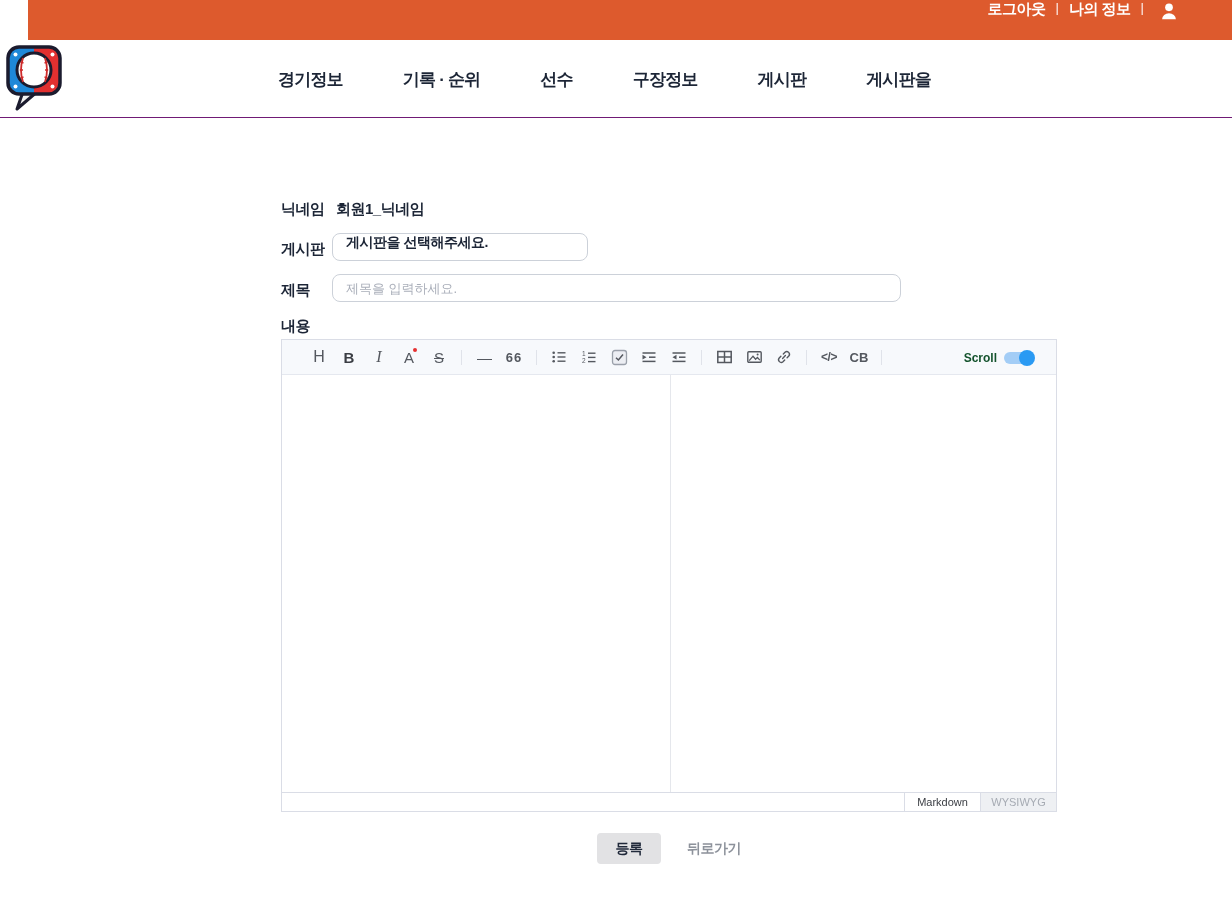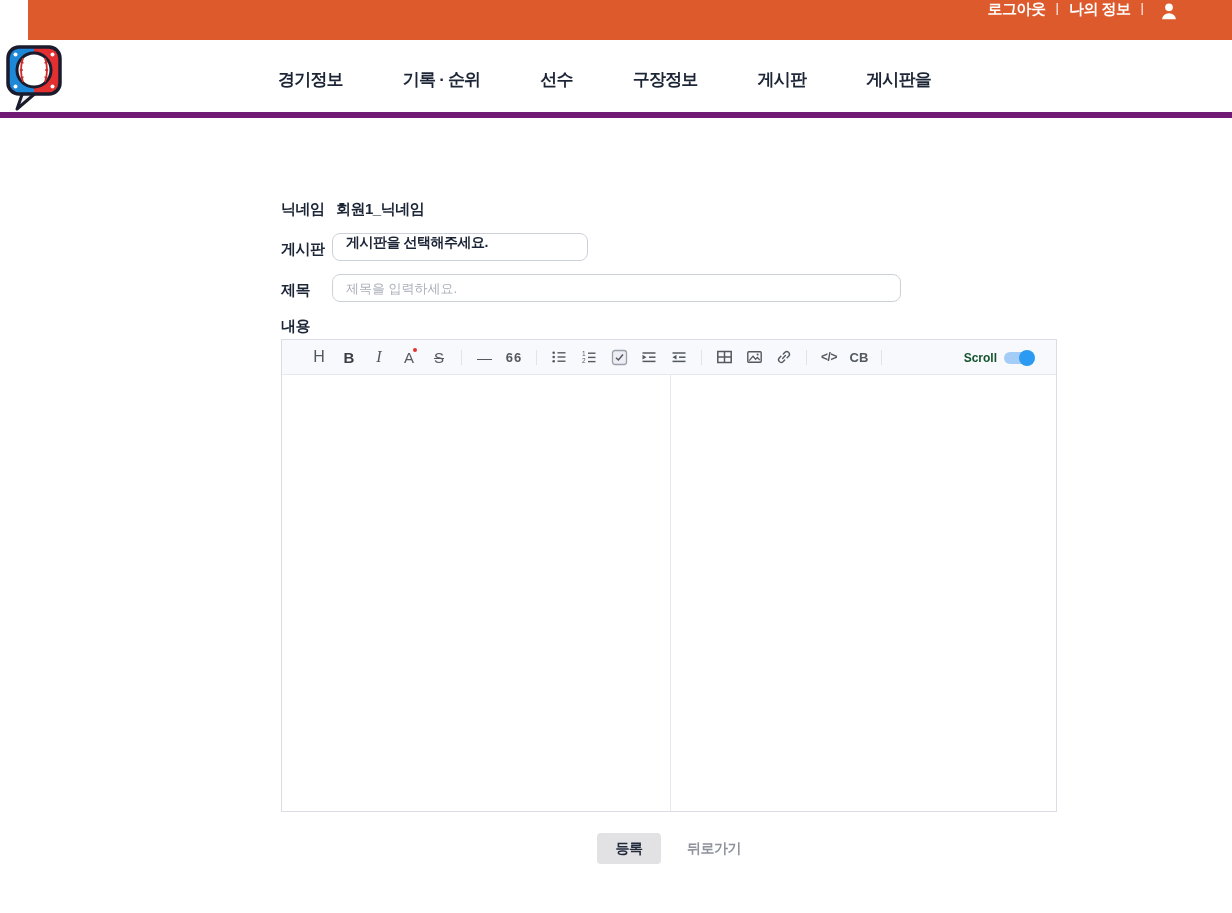--- a/index.html
+++ b/index.html
@@ -10,21 +10,21 @@
   
   .topbar { position:absolute; left:4px; top:0; width:1232px; height:40px;
     background:#dd5a2d; display:flex; align-items:flex-start; justify-content:flex-end;
     padding-right:80px; color:#fff;margin-left:24px; }
   .topbar .tb-link { font-size:15px; font-weight:800; letter-spacing:-0.5px; cursor:pointer; }
   .topbar .tb-sep { margin:0 10px; font-size:13px; font-weight:400; opacity:.95; }
   .person-icon { width:22px; height:22px; margin-left:4px; cursor:pointer; }
 
   
   .header { position:absolute; left:0; top:40px; width:1232px; height:78px;
-    background:#fff; border-bottom:6px solid #701a75; }
+    background:#fff; border-bottom:1px solid #701a75; }
   .logo { position:absolute; left:4px; top:3px; width:60px; height:72px; cursor:pointer; }
   .nav { position:absolute; left:278px; top:0; height:78px; display:flex;
     align-items:center; gap:60px; }
   .nav-item { font-size:17px; font-weight:800; color:#1c2536; letter-spacing:-0.8px;
     cursor:pointer; white-space:nowrap; }
 
   
   .flabel { position:absolute; font-size:15px; font-weight:800; color:#1c2536;
     letter-spacing:-0.5px; }
   .fvalue { position:absolute; font-size:15px; font-weight:800; color:#1c2536;
@@ -227,18 +227,22 @@
       <span class="scroll-label">Scroll</span>
       <span class="scroll-switch">
           <span class="scroll-knob"></span>
         </span>
     </div>
   </div>
   <div class="ed-body">
     <div class="ed-pane-md"></div>
     <div class="ed-pane-preview"></div>
   </div>
+  <div class="ed-modebar">
+    <span class="mode-tab active">Markdown</span>
+    <span class="mode-tab inactive">WYSIWYG</span>
+  </div>
 </div>
 
 <div class="actions">
   <button class="btn-submit">등록</button>
   <button class="btn-back">뒤로가기</button>
 </div>
 
 </body></html>

